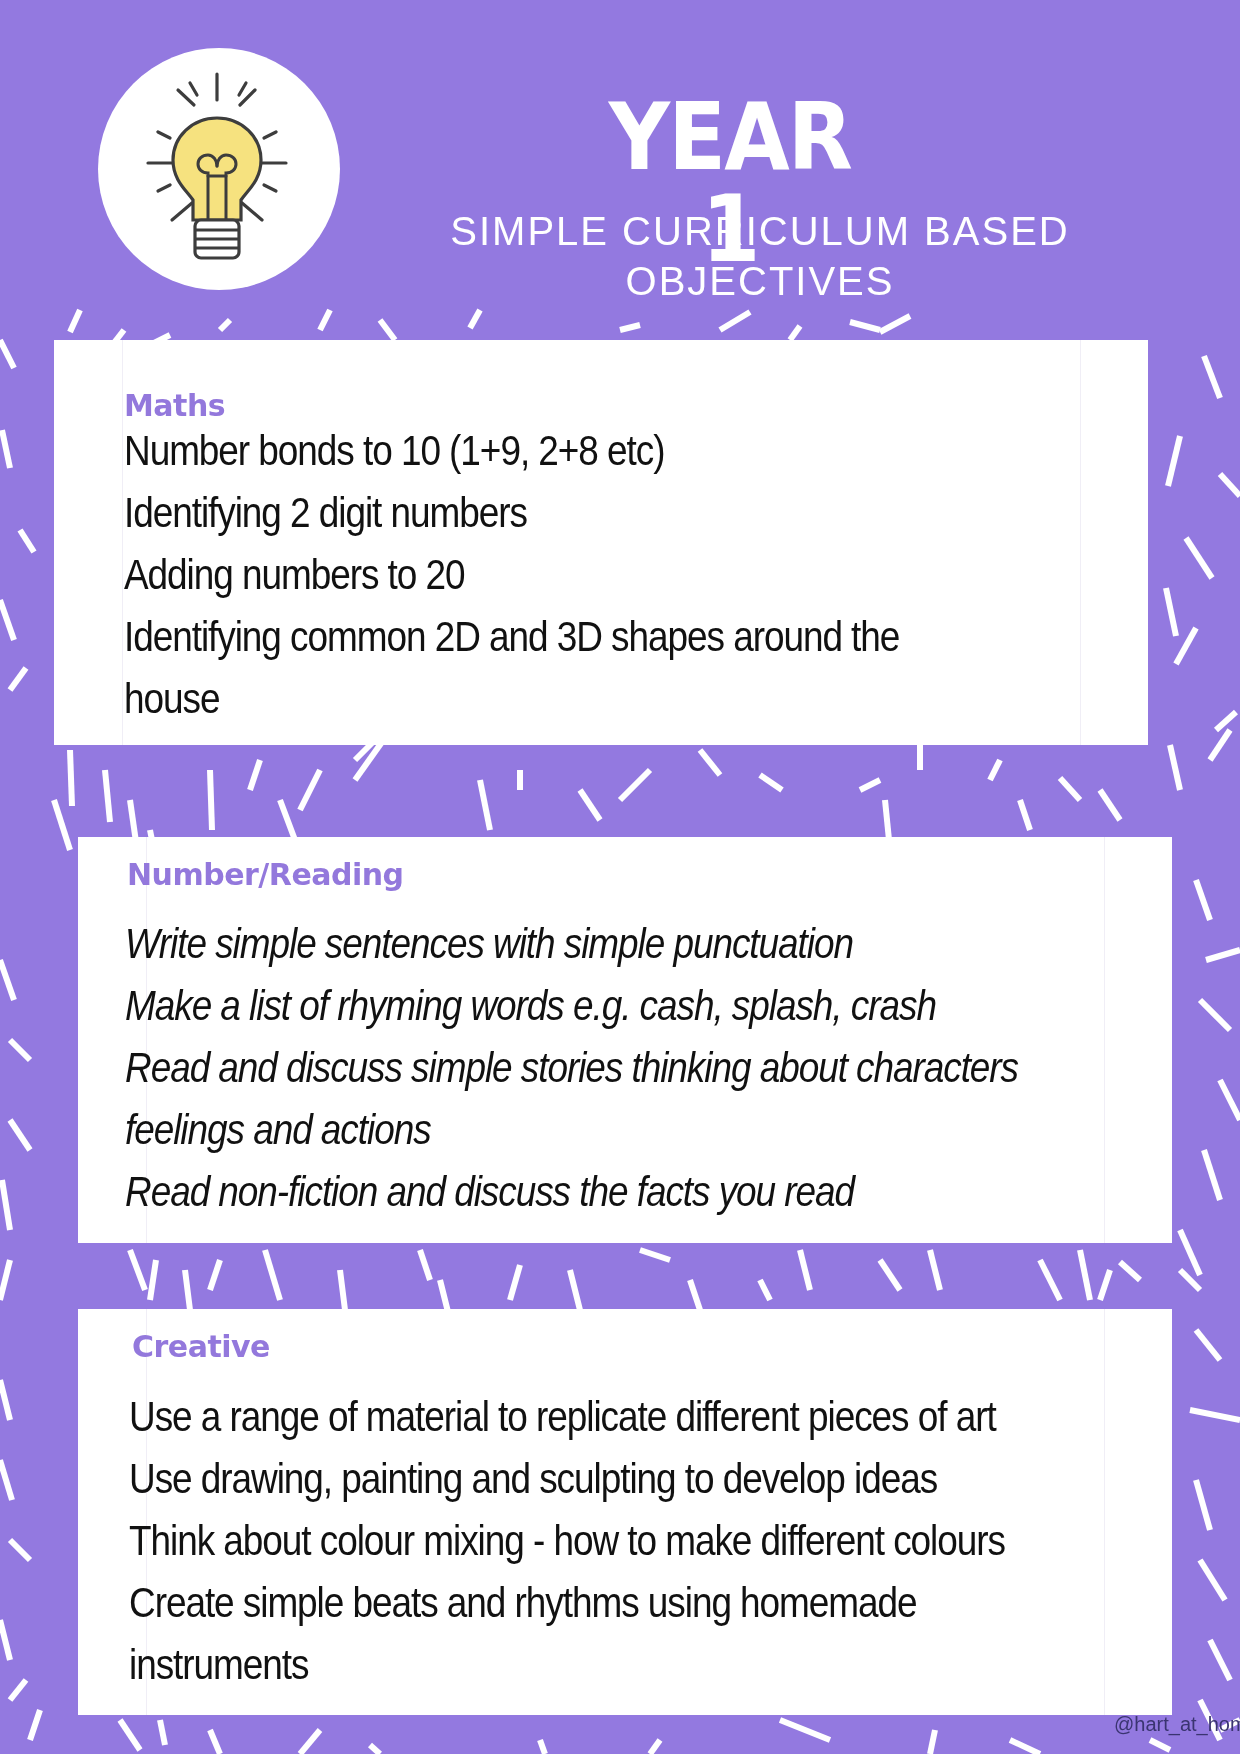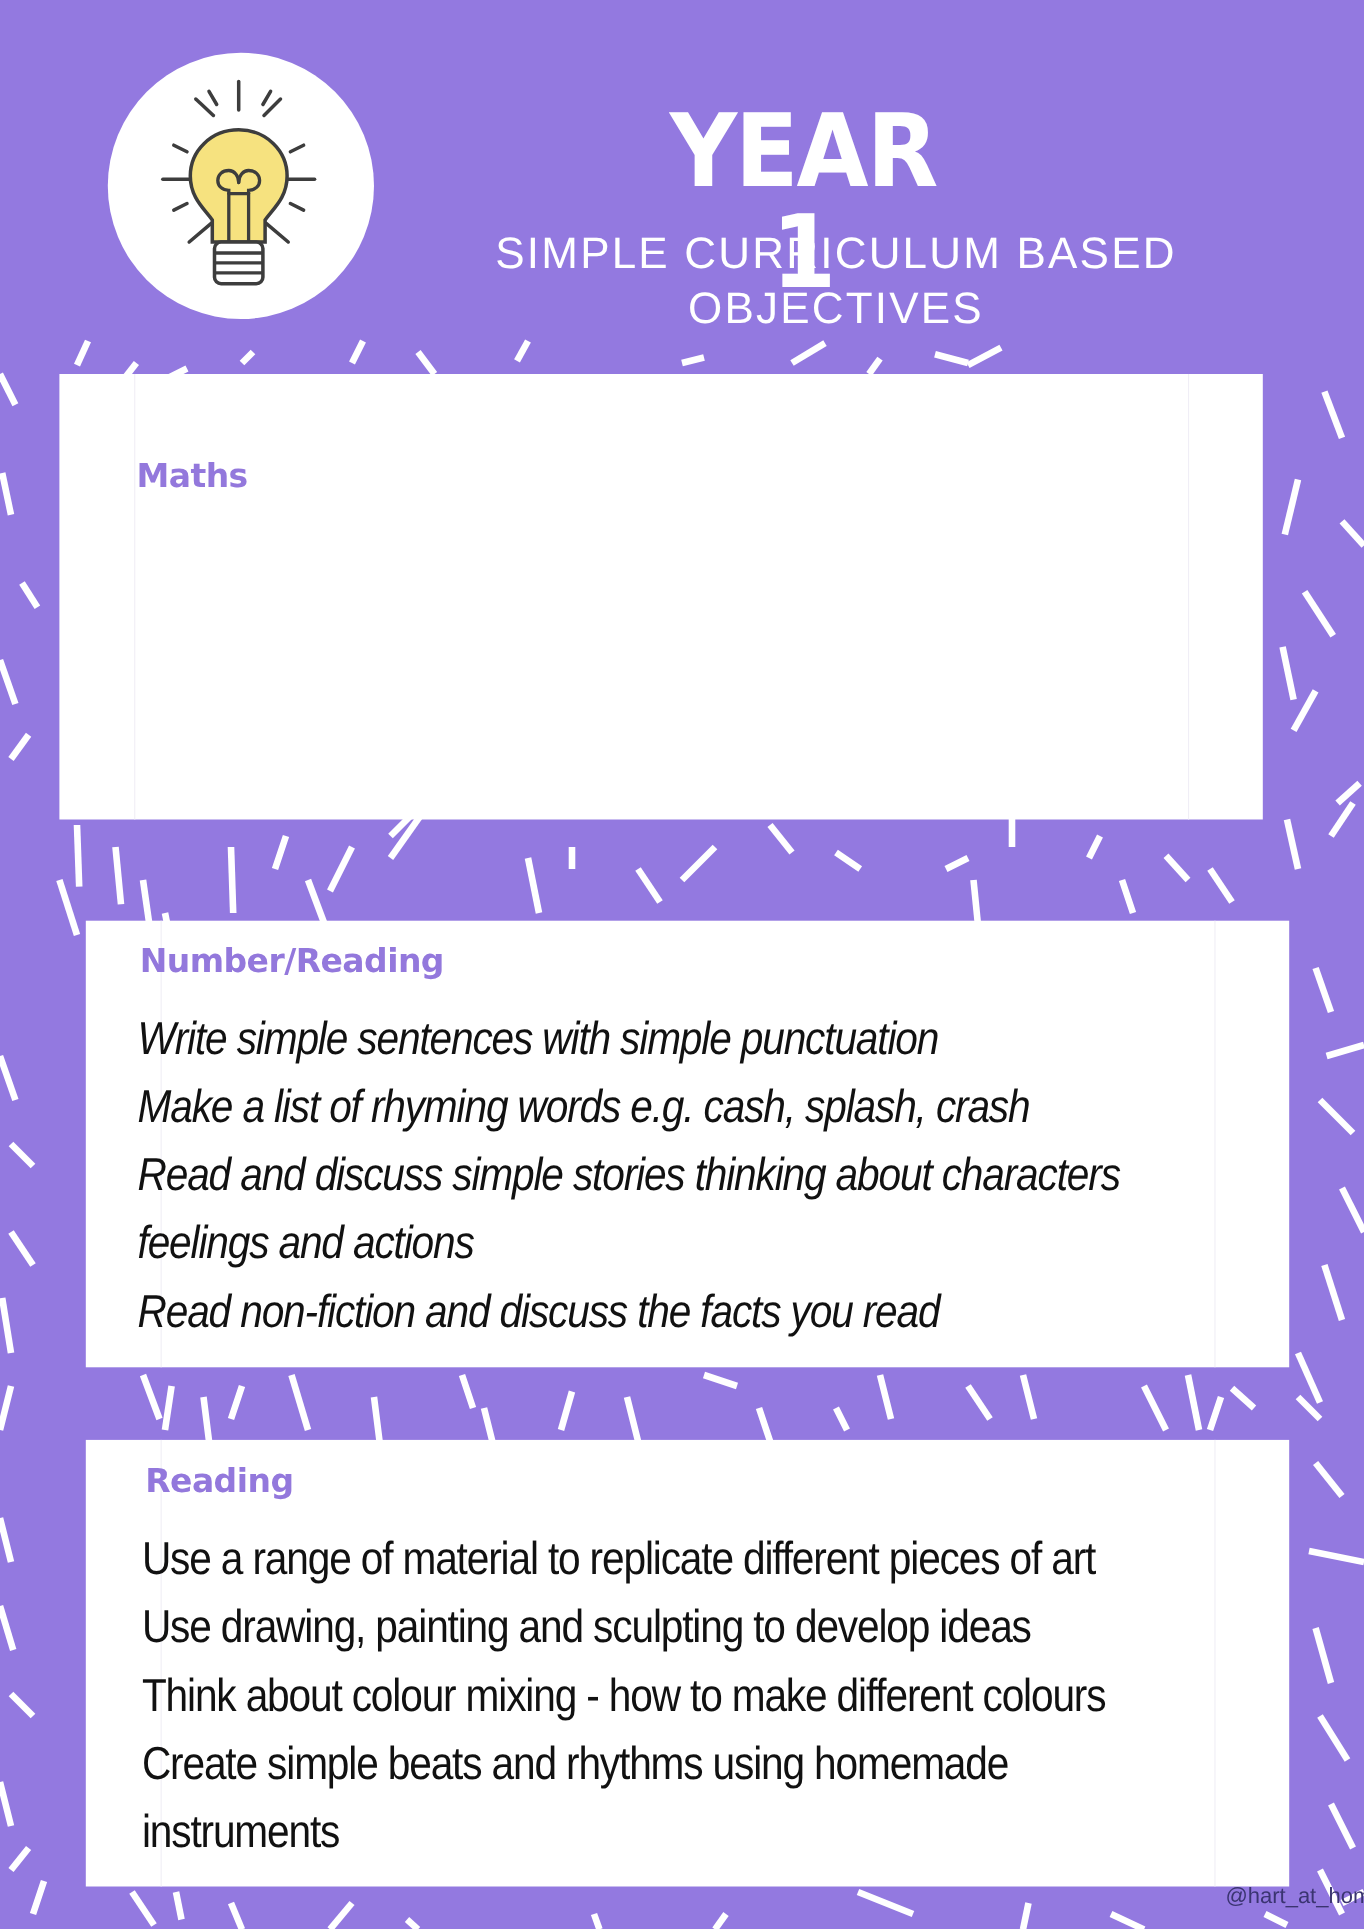--- a/index.html
+++ b/index.html
@@ -193,40 +193,47 @@
 </div>
 
 <div class="title">YEAR 1</div>
 <div class="subtitle">
   <div>SIMPLE CURRICULUM BASED OBJECTIVES</div>
 </div>
 
 <div class="card" style="left:54px; top:340px; width:1094px; height:405px;">
   <div class="guide" style="left:68px;"></div>
   <div class="guide" style="left:1026px;"></div>
-  <h2 style="left:70px; top:48px;margin-top:28px;">Maths</h2>
+  <h2 style="left:70px; top:48px;">Maths</h2>
+  <ul style="left:70px; top:80px;">
+    <li>Number bonds to 10 (1+9, 2+8 etc)</li>
+    <li>Identifying 2 digit numbers</li>
+    <li>Adding  numbers to 20</li>
+    <li>Identifying common 2D and 3D shapes around the</li>
+    <li>house</li>
+  </ul>
 </div>
 
 <div class="card" style="left:78px; top:837px; width:1094px; height:406px;">
   <div class="guide" style="left:68px;"></div>
   <div class="guide" style="left:1026px;"></div>
   <h2 style="left:49px; top:20px;">Number/Reading</h2>
   <ul style="left:47px; top:76px;font-style:italic;">
     <li>Write simple sentences with simple punctuation</li>
     <li>Make a list of rhyming words e.g. cash, splash, crash</li>
     <li>Read and discuss simple stories thinking about characters</li>
     <li>feelings and actions</li>
     <li>Read non-fiction and discuss the facts you read</li>
   </ul>
 </div>
 
 <div class="card" style="left:78px; top:1309px; width:1094px; height:406px;">
   <div class="guide" style="left:68px;"></div>
   <div class="guide" style="left:1026px;"></div>
-  <h2 style="left:54px; top:20px;">Reading</h2>
+  <h2 style="left:54px; top:20px;">Creative</h2>
   <ul style="left:51px; top:77px;">
     <li>Use a range of material to replicate different pieces of art</li>
     <li>Use drawing, painting and sculpting to develop ideas</li>
     <li>Think about colour mixing - how to make different colours</li>
     <li>Create simple beats and rhythms using homemade</li>
     <li>instruments</li>
   </ul>
 </div>
 
 <div class="handle">@hart_at_home</div>

